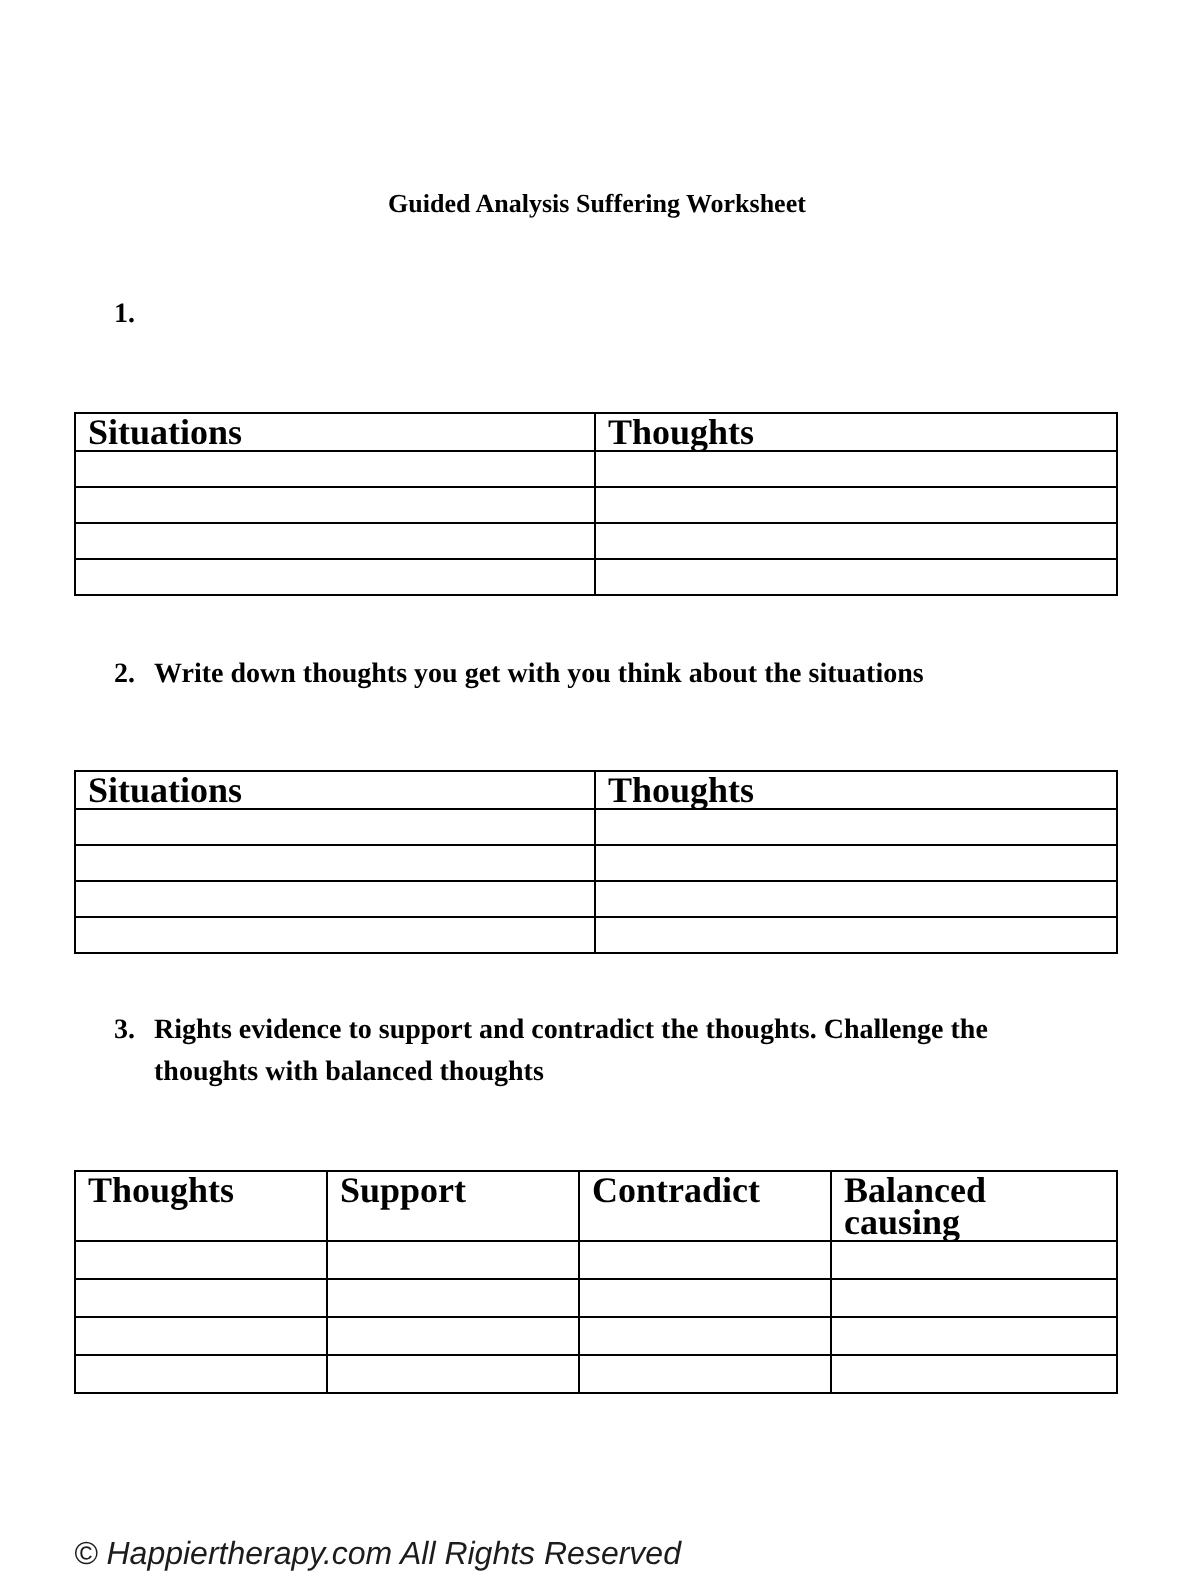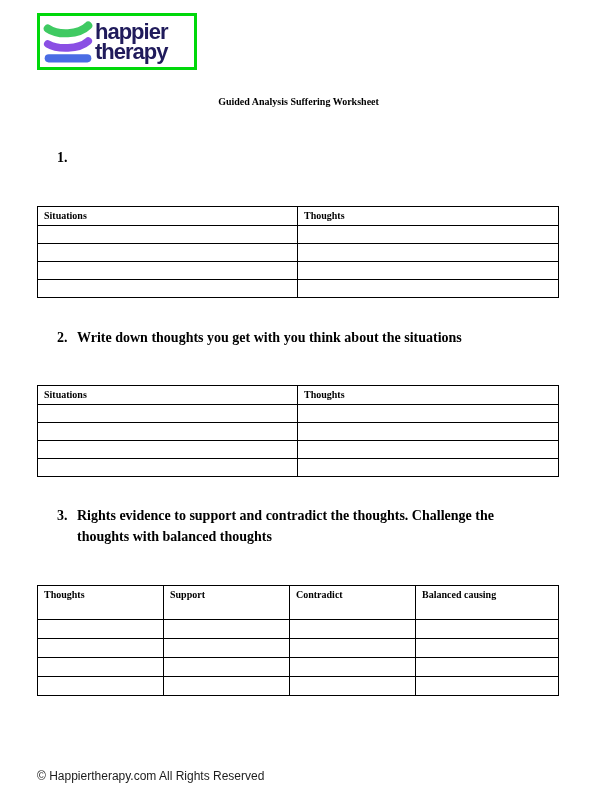--- a/index.html
+++ b/index.html
@@ -17,71 +17,60 @@
   .logo-icon{flex:0 0 auto;margin-left:3px;}
   .logo-text{
     font-family:"Liberation Sans",sans-serif;font-weight:bold;
     font-size:22px;line-height:20px;letter-spacing:-1px;
     color:var(--logo-text,#201b5b);margin-left:2px;white-space:nowrap;
   }
 
   
   .title{
     position:absolute;left:37px;top:93px;width:523px;text-align:center;
-    font-weight:bold;font-size:10px;line-height:18px;
+    font-weight:bold;font-size:13px;line-height:18px;
   }
 
   
   .list-item{position:absolute;left:57px;display:flex;font-weight:bold;font-size:14px;line-height:21px;}
   .item-1{top:147px;}
   .item-2{top:327px;}
   .item-3{top:505px;}
   .item-num{width:20px;flex:0 0 auto;}
   .item-line{white-space:nowrap;}
 
   
   .wtable{
     position:absolute;left:37px;width:521px;border-collapse:collapse;
-    table-layout:fixed;font-size:10px;line-height:16px;
+    table-layout:fixed;font-size:18px;line-height:16px;
   }
   .wtable th,.wtable td{
     border:1.5px solid #000;padding:1px 6px;text-align:left;
     vertical-align:top;font-weight:bold;overflow:hidden;
   }
   .t1{top:206px;}
   .t2{top:385px;}
   .t3{top:585px;}
   .t1 th,.t2 th{height:16px;}
   .t1 td,.t2 td{height:15px;}
   .t3 th{height:31px;}
   .t3 td{height:16px;}
   .wrap-narrow{display:inline-block;max-width:80px;white-space:normal;}
 
   
   .footer{
     position:absolute;left:37px;top:769px;
-    font-family:"Liberation Sans",sans-serif;font-size:12px;color:#1c1c1c;
+    font-family:"Liberation Sans",sans-serif;font-size:16px;color:#1c1c1c;font-style:italic;
   }
 </style>
 </head>
 <body>
 
 <div class="page">
 
-  <div class="logo-box">
-    <svg class="logo-icon" width="50" height="46" viewBox="0 0 52 46" fill="none" xmlns="http://www.w3.org/2000/svg">
-      <path d="M5 9 C15 16 37 16 47 6" stroke-width="8.5" stroke-linecap="round" fill="none" stroke="#3fca62"></path>
-      <path d="M5 25 C15 31 37 31 47 22" stroke-width="8" stroke-linecap="round" fill="none" stroke="#8a4fe4"></path>
-      <path d="M6 40 H46" stroke-width="8.5" stroke-linecap="round" fill="none" stroke="#4a6ce4"></path>
-    </svg>
-    <div class="logo-text">
-      <div>happier</div>
-      <div>therapy</div>
-    </div>
-  </div>
 
   <div class="title">Guided Analysis Suffering Worksheet</div>
 
   <div class="list-item item-1">
     <div class="item-num">1.</div>
     <div>
     </div>
   </div>
 
   <table class="wtable t1">

